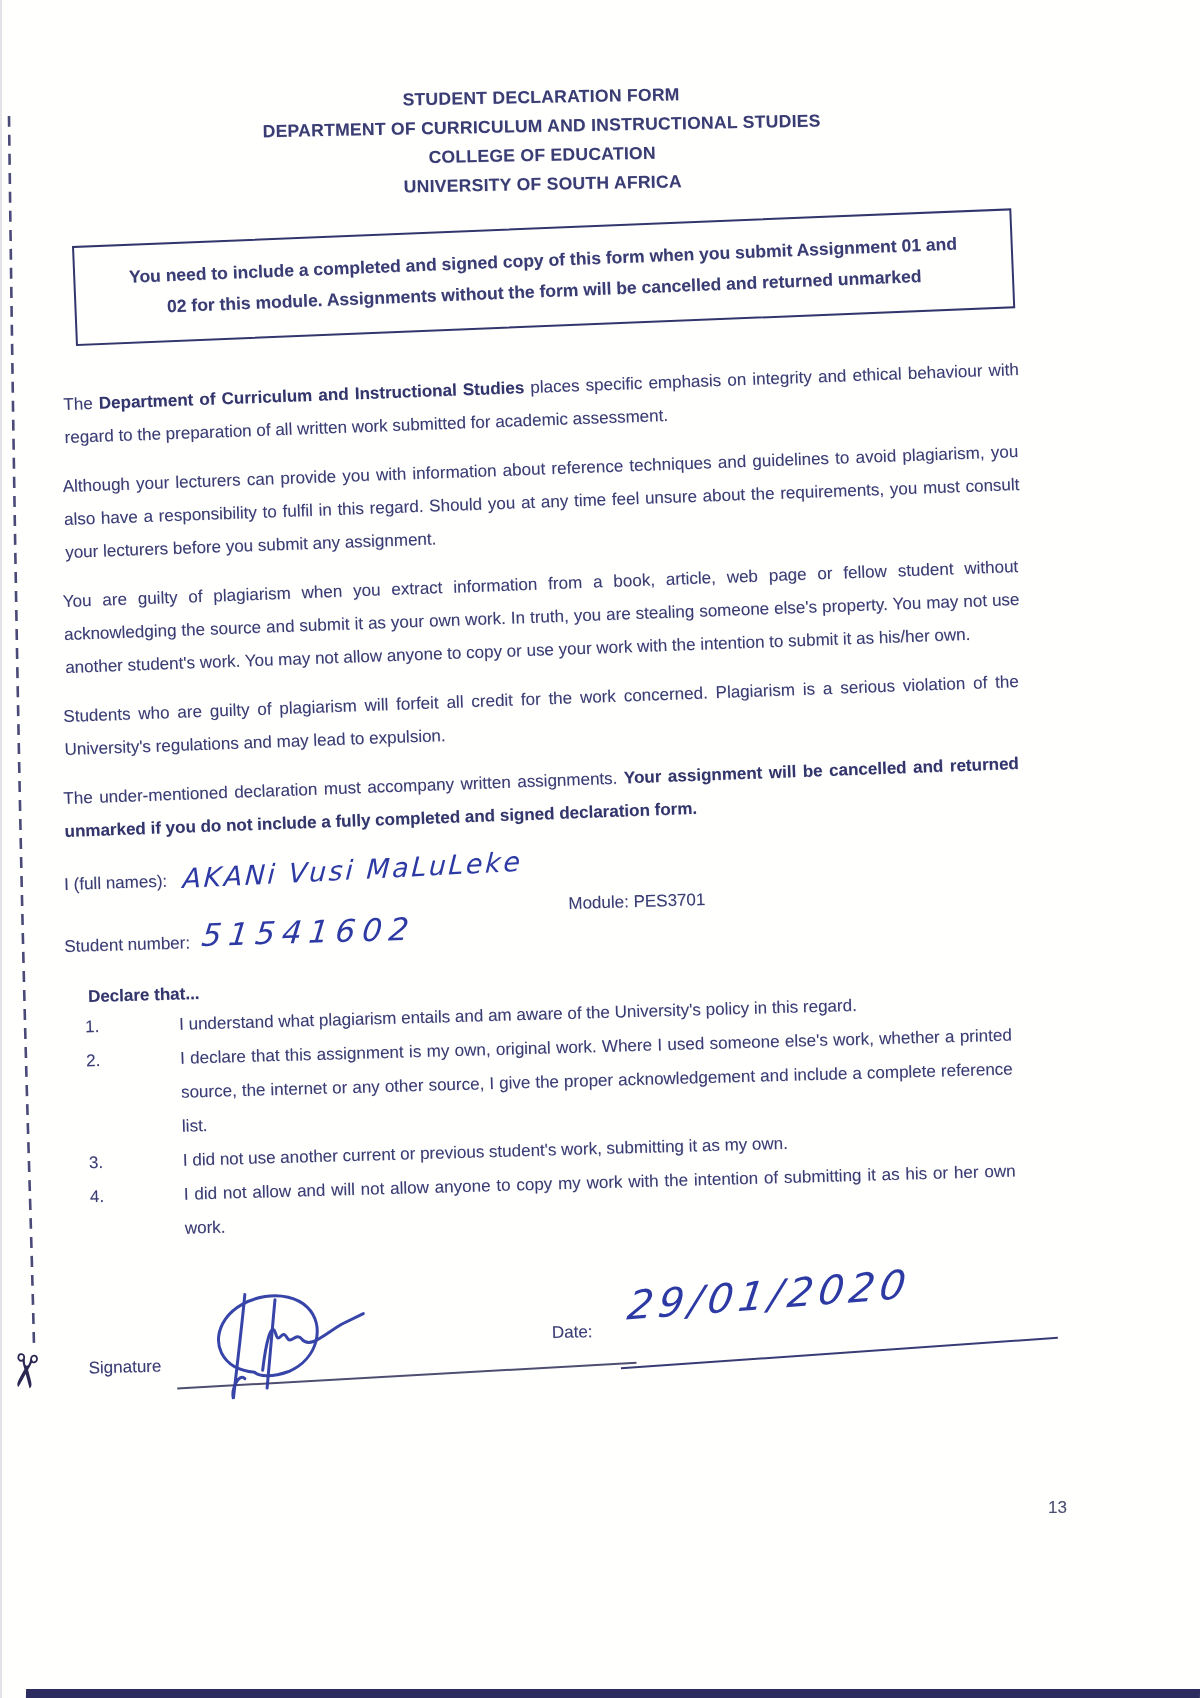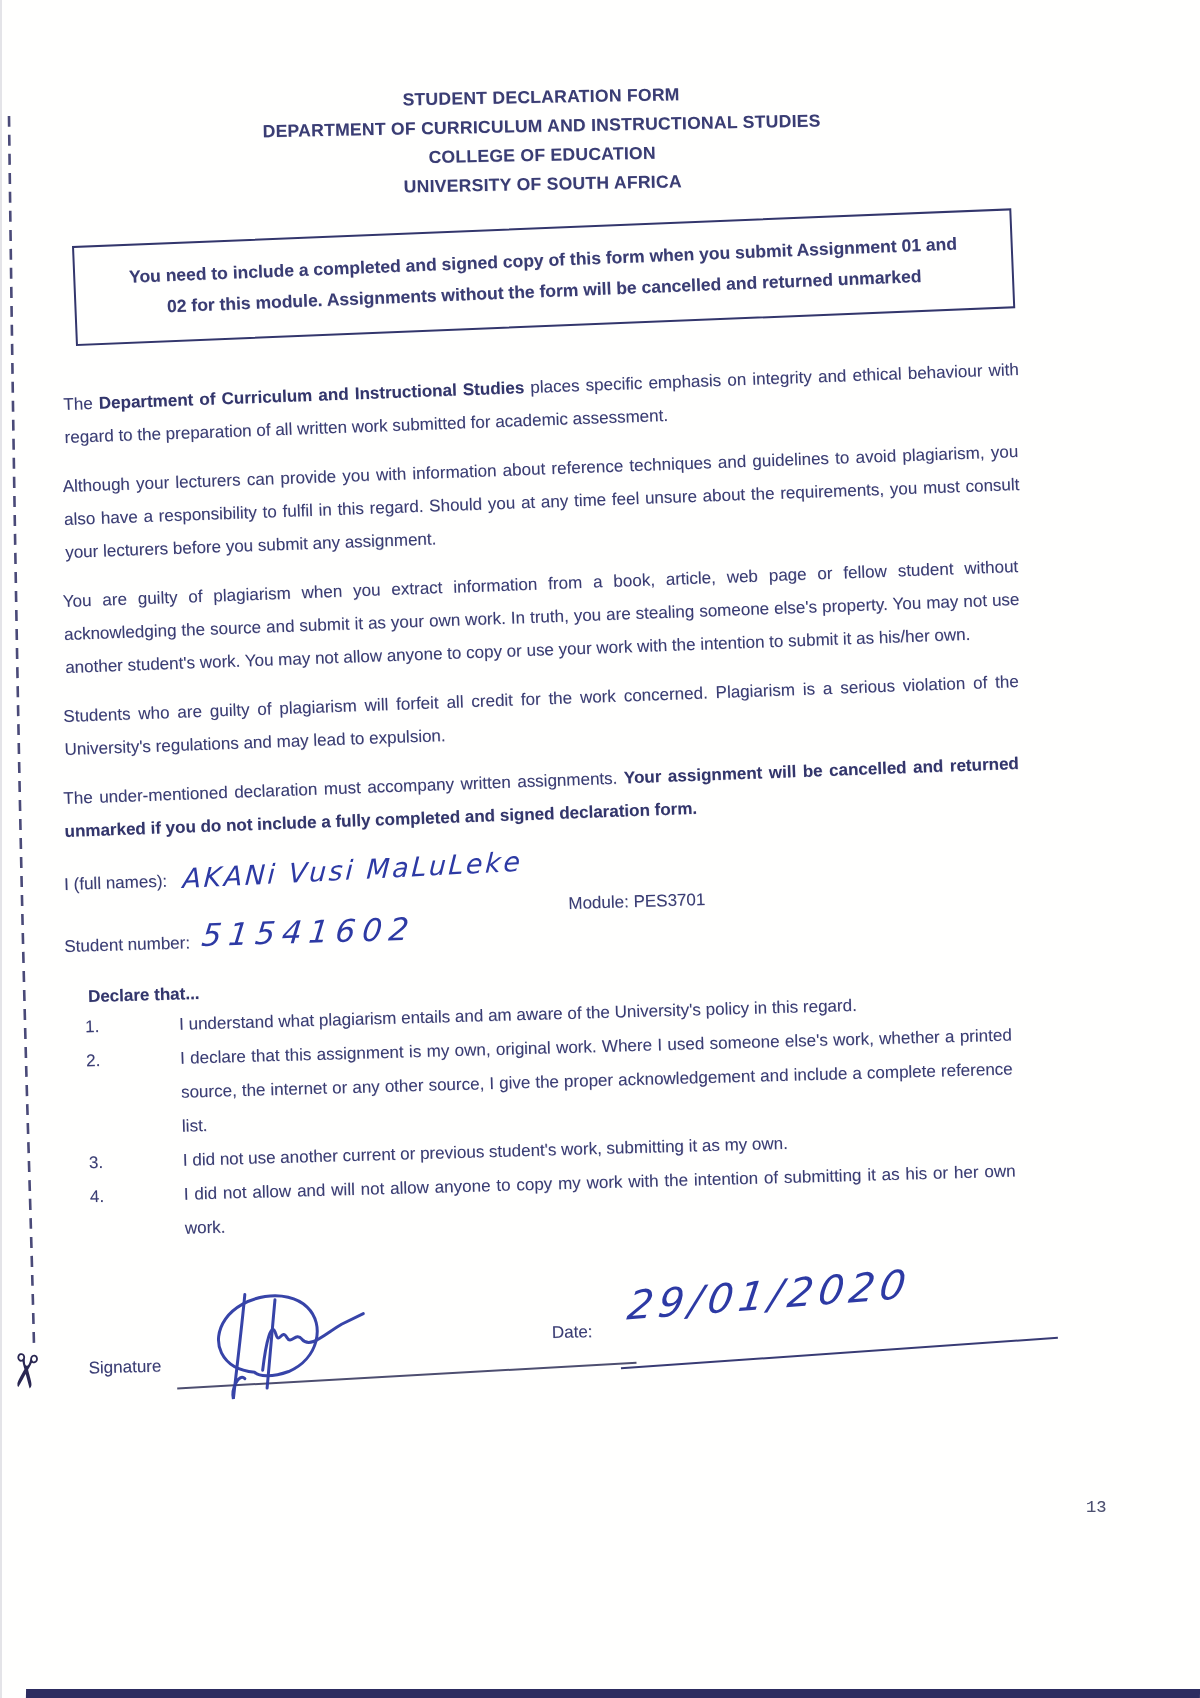--- a/index.html
+++ b/index.html
@@ -48,21 +48,21 @@
   .sig-label { position:absolute; left:24px; top:84px; font-size:17px; }
   .sig-line { position:absolute; left:112px; top:108px; width:460px; border-bottom:2.5px solid #4d4e70;
     transform:rotate(-1.8deg); }
   .sig-scribble { position:absolute; left:128px; top:6px; }
   .date-label { position:absolute; left:488px; top:60px; font-size:17px; }
   .date-line { position:absolute; left:556px; top:96px; width:438px; border-bottom:2.5px solid #383b74;
     transform:rotate(-2.6deg); }
   .hand-date { position:absolute; left:566px; top:14px; font-size:40px; letter-spacing:5px;
     transform:skewX(-12deg) rotate(-3deg); white-space:nowrap; }
 
-  .page-num { position:absolute; left:1086px; top:1498px; font-size:17px; color:#4c5070;font-family:Liberation Mono, monospace; }
+  .page-num { position:absolute; left:1048px; top:1498px; font-size:17px; color:#4c5070; }
 </style>
 </head>
 <body>
 
 <div class="page">
 
   <div class="scan-edge"></div>
 
   <svg class="cutline-svg" width="70" height="1698">
     <path d="M 9,116 C 13,430 19,830 28,1130 C 31,1230 33,1300 34,1346" fill="none" stroke="#3b3b6d" stroke-width="2.6" stroke-dasharray="11 8" opacity="0.92"></path>

